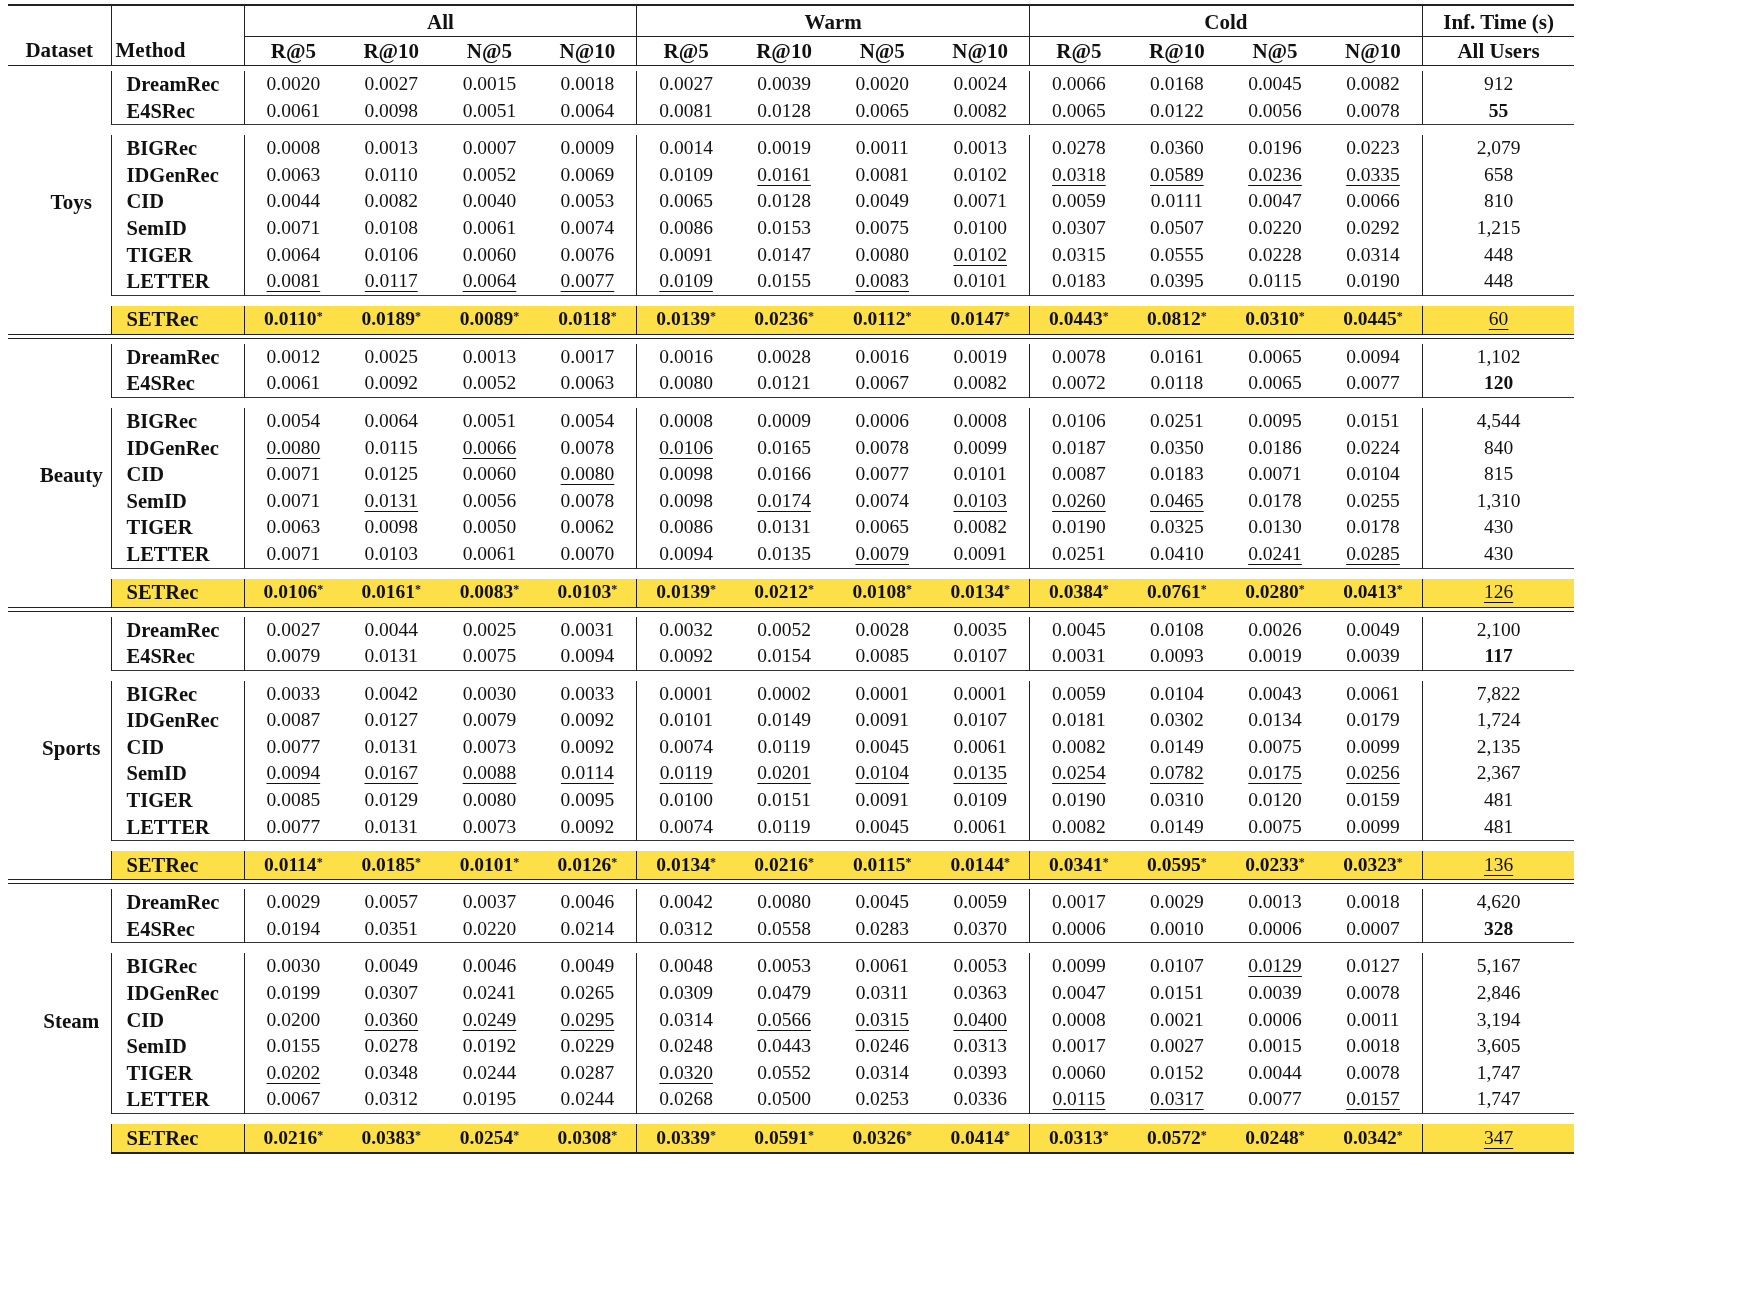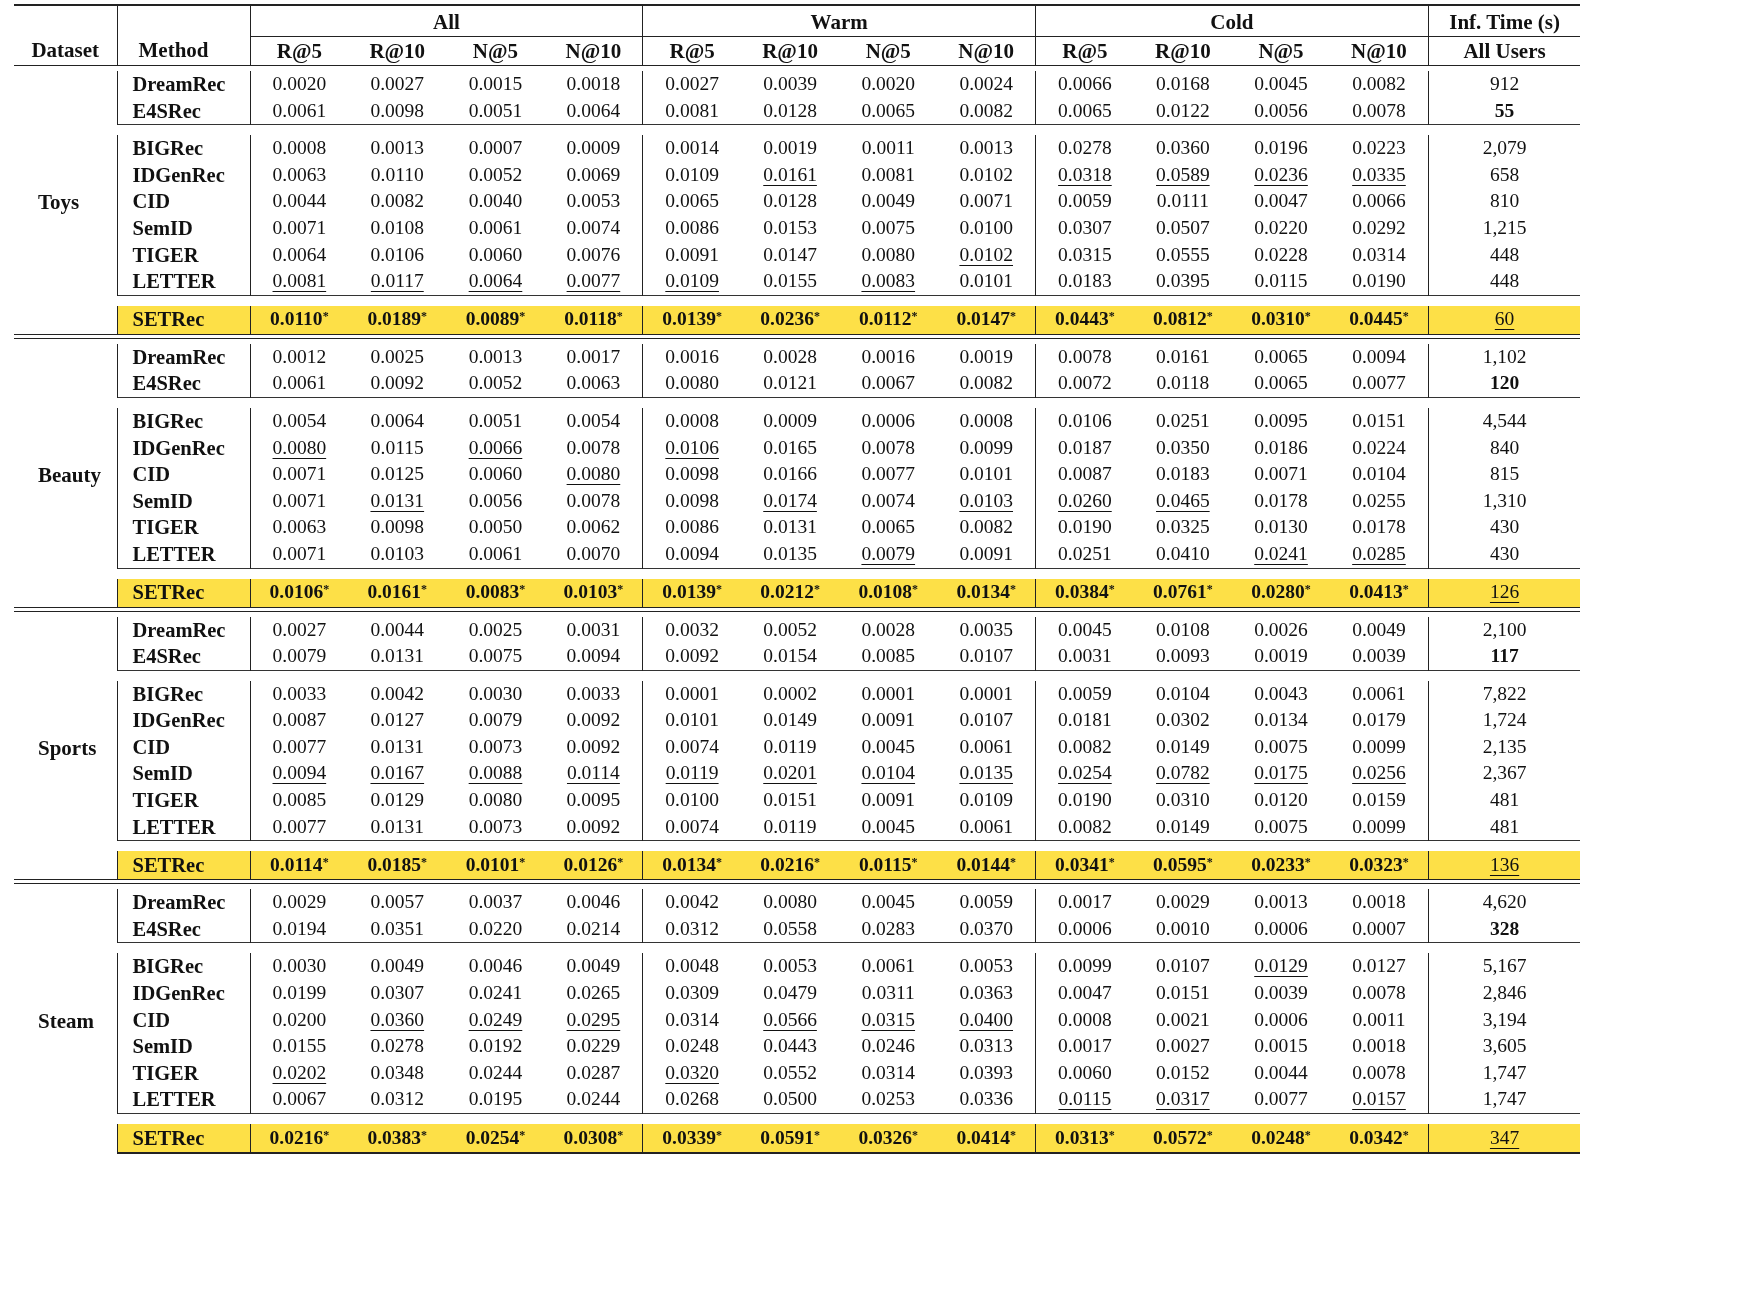--- a/index.html
+++ b/index.html
@@ -1,28 +1,28 @@
 <!DOCTYPE html>
 <html><head>
 <meta charset="utf-8">
 <style>
   html, body { margin:0; padding:0; background:#ffffff; }
   body { width:1746px; height:1304px; overflow:hidden; font-family:"Liberation Serif","DejaVu Serif",serif; color:#111; }
-  #wrap { position:absolute; left:14px; top:4px; width:1566px; }
+  #wrap { position:absolute; left:8px; top:4px; width:1566px; }
   table { border-collapse:collapse; width:1566px; table-layout:fixed; font-size:19.5px; }
   col.c-ds { width:103px; } col.c-m { width:133px; } col.c-v { width:98.2px; } col.c-inf { width:152px; }
   td, th { padding:0; text-align:center; white-space:nowrap; line-height:26.6px; height:26.6px; }
   th { font-weight:bold; font-size:21px; }
   .vl { border-left:1.3px solid #222; }
   .toprule td, .toprule th { border-top:2.6px solid #222; }
   .grp th { height:28px; padding-top:2px; }
   .sub th { height:28px; border-bottom:1.8px solid #222; }
   .grp th.cm { border-bottom:1.8px solid #222; }
   .method { text-align:left; padding-left:15px; font-weight:bold; font-size:20.5px;margin-top:36px; }
-  .ds { font-weight:bold; font-size:21px; text-align:left; padding-left:24px; }
+  .ds { font-weight:bold; font-size:21px; text-align:center; padding-left:24px; }
   .gap td { height:5px; line-height:5px; }
   .gapmid td { height:10px; line-height:10px; }
   .rule-mid td.r { border-top:1.3px solid #333; }
   .ours td { background:#fde047; height:28px; }
   .dblrule td { height:3px; line-height:3px; padding:0; border-top:1.4px solid #222; border-bottom:1.4px solid #222; }
   .lastrule td { border-bottom:2px solid #222; }
   .u { text-decoration:underline; text-underline-offset:4px; text-decoration-thickness:1px; }
   .b { font-weight:bold; }
   sup { font-size:12px; vertical-align:top; position:relative; top:-3px; font-weight:bold; }
 </style>
@@ -52,21 +52,21 @@
       <tr class="toprule grp">
         <th></th>
         <th class="vl"></th>
         <th class="vl cm" colspan="4">All</th>
         <th class="vl cm" colspan="4">Warm</th>
         <th class="vl cm" colspan="4">Cold</th>
         <th class="vl cm">Inf. Time (s)</th>
       </tr>
       <tr class="sub" id="subrow">
         <th>Dataset</th>
-        <th class="vl" style="text-align:left;padding-left:21px">Method</th>
+        <th class="vl" style="text-align:left;padding-left:4px">Method</th>
       <th class="vl">R@5</th>
           <th>R@10</th>
           <th>N@5</th>
           <th>N@10</th>
           <th class="vl">R@5</th>
           <th>R@10</th>
           <th>N@5</th>
           <th>N@10</th>
           <th class="vl">R@5</th>
           <th>R@10</th>

